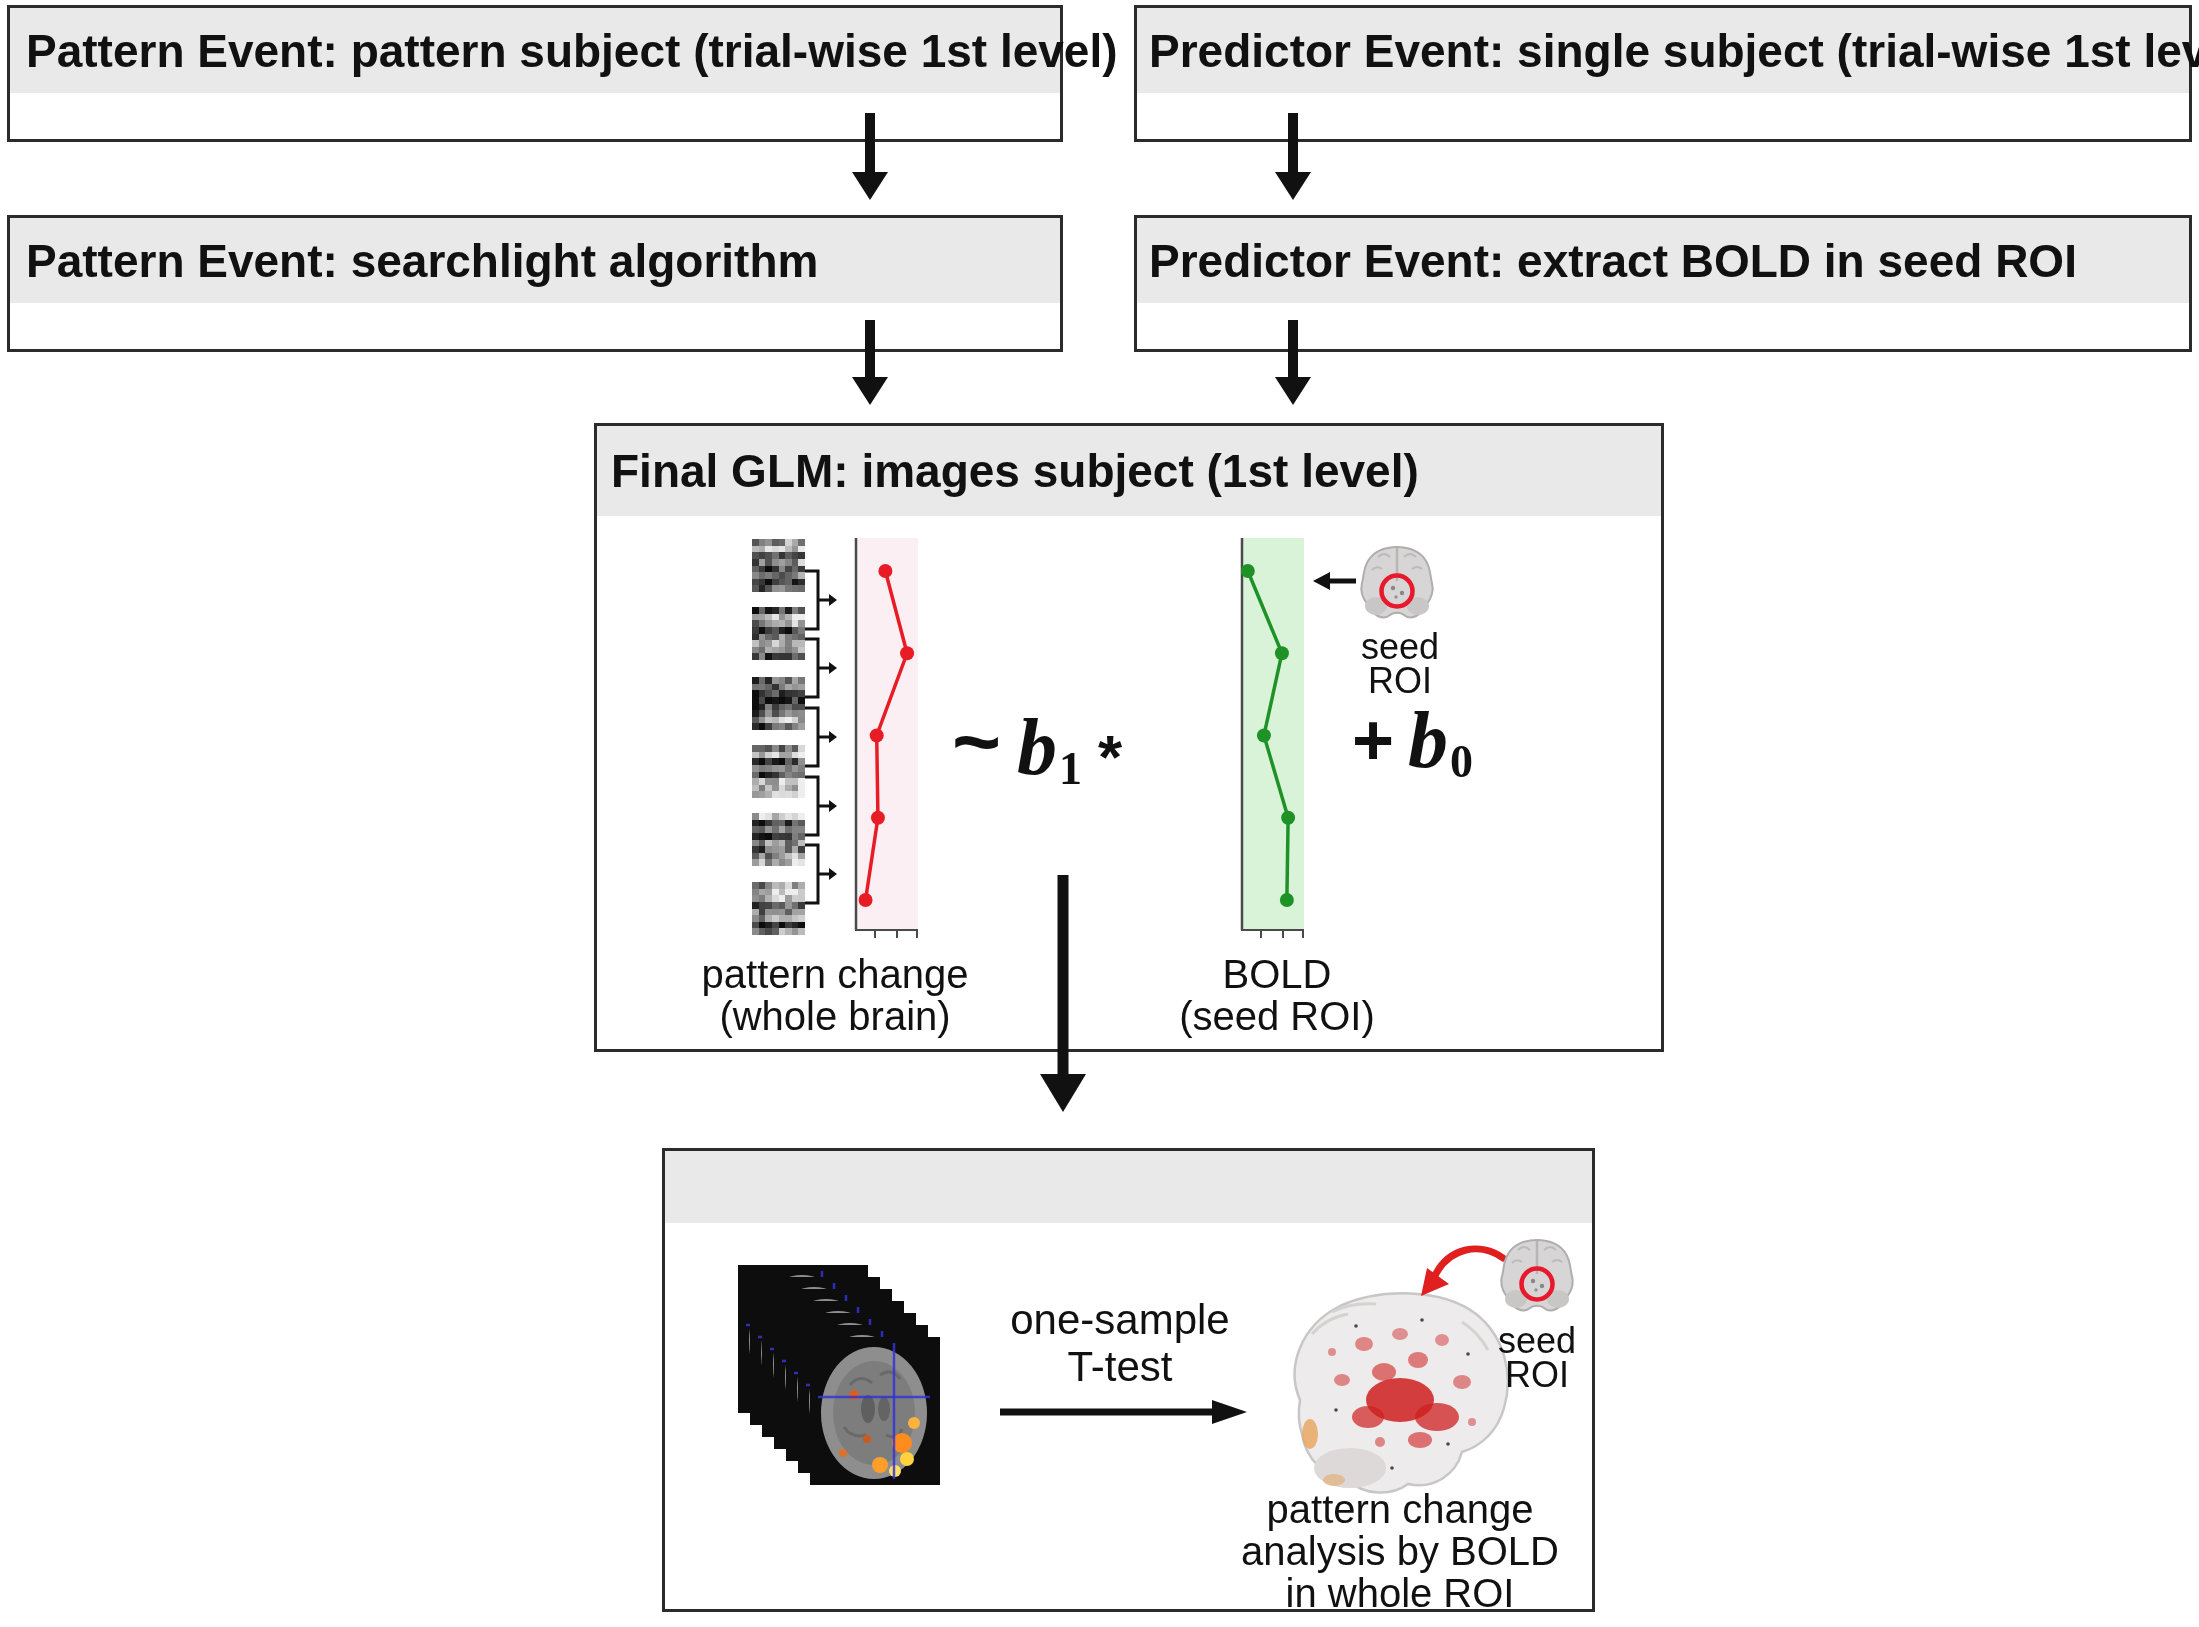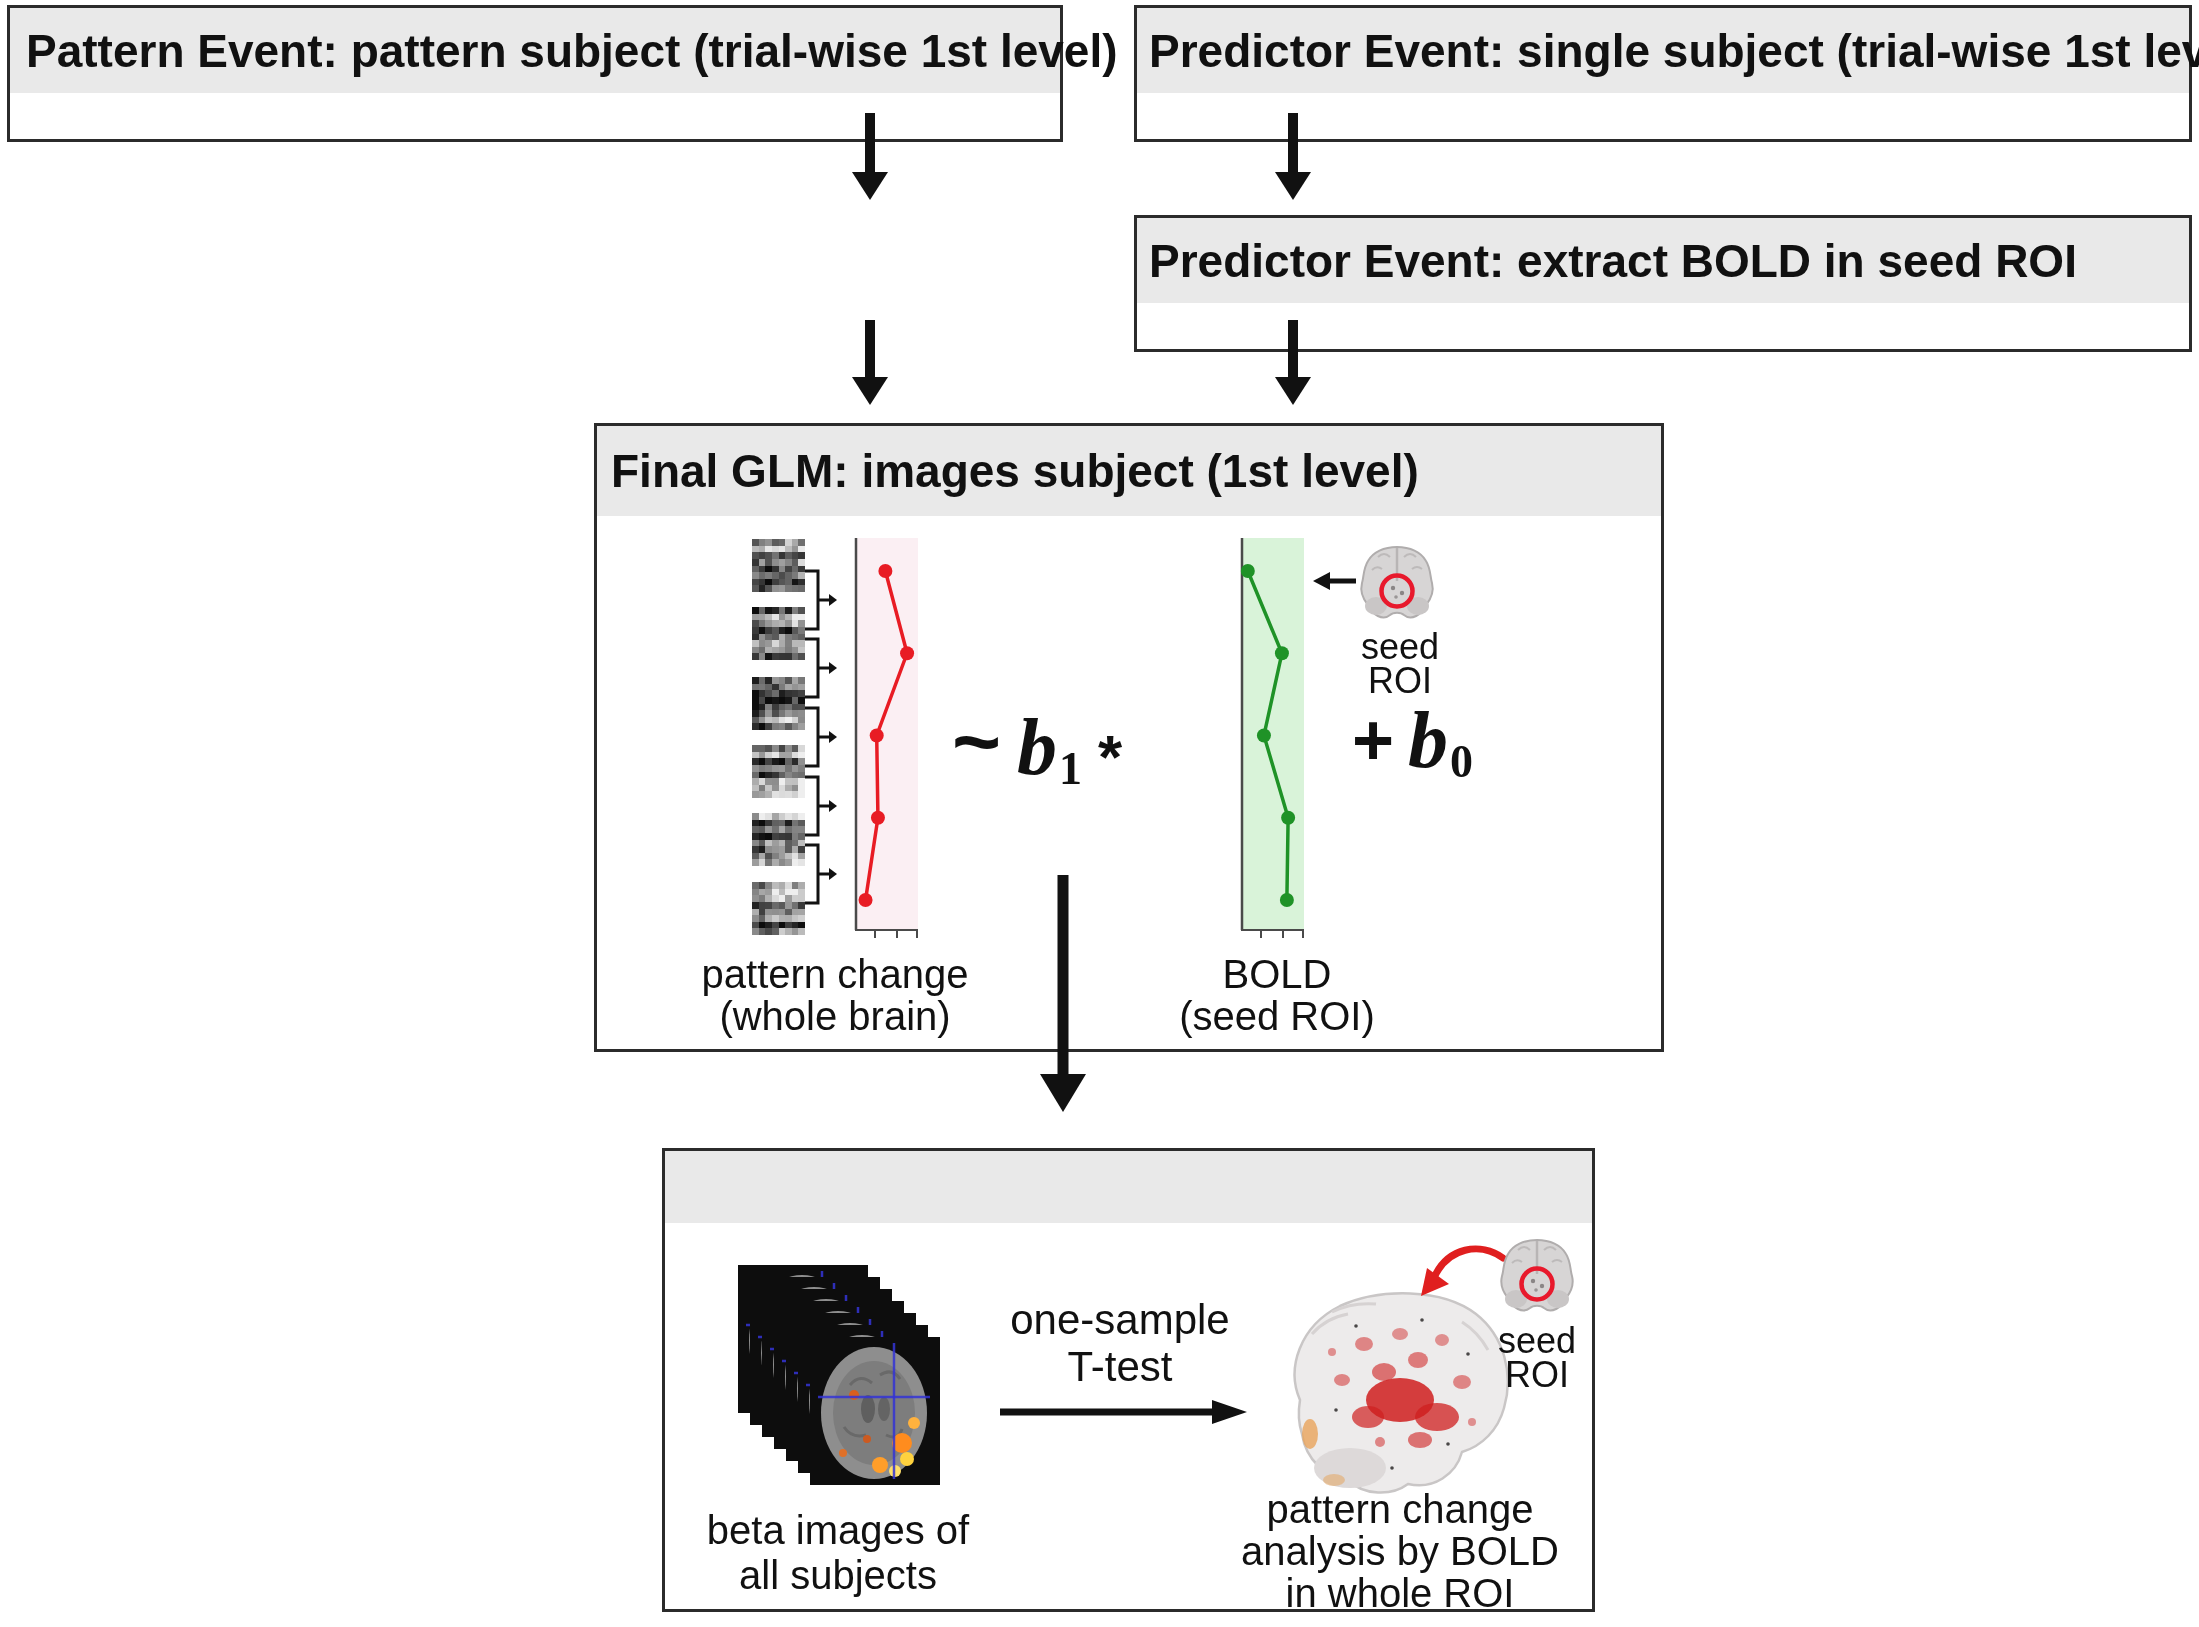--- a/index.html
+++ b/index.html
@@ -54,20 +54,24 @@
 
   <div class="box" style="left:7px; top:5px; width:1056px; height:137px;">
     <div class="box-band" style="height:85px;"></div>
     <div class="box-title" style="height:85px;">Pattern Event: pattern subject (trial-wise 1st level)</div>
   </div>
   <div class="box" style="left:1134px; top:5px; width:1058px; height:137px;">
     <div class="box-band" style="height:85px;"></div>
     <div class="box-title" style="height:85px; padding-left:12px;">Predictor Event: single subject (trial-wise 1st level)</div>
   </div>
 
+  <div class="box" style="left:7px; top:215px; width:1056px; height:137px;">
+    <div class="box-band" style="height:85px;"></div>
+    <div class="box-title" style="height:85px;">Pattern Event: searchlight algorithm</div>
+  </div>
   <div class="box" style="left:1134px; top:215px; width:1058px; height:137px;">
     <div class="box-band" style="height:85px;"></div>
     <div class="box-title" style="height:85px; padding-left:12px;">Predictor Event: extract BOLD in seed ROI</div>
   </div>
 
   <div class="box" style="left:594px; top:423px; width:1070px; height:629px;">
     <div class="box-band" style="height:90px;"></div>
     <div class="box-title" style="height:90px; padding-left:14px;">Final GLM: images subject (1st level)</div>
   </div>
 
@@ -778,23 +782,19 @@
     <circle cx="37" cy="45" r="2.2" fill="#8a8686"></circle>
     <circle cx="46" cy="50" r="2.2" fill="#8a8686"></circle>
     <circle cx="40" cy="54" r="1.8" fill="#9a9696"></circle>
     <circle cx="41" cy="48" r="15.5" fill="none" stroke="#e8192c" stroke-width="4.5"></circle>
   </svg>
   <div class="seedlabel" style="left:1487px; top:1324px; width:100px;">
     <div>seed</div>
     <div>ROI</div>
   </div>
 
-  <div class="caption" style="left:688px; top:1508px; width:300px; line-height:45px;">
-    <div>beta images of</div>
-    <div>all subjects</div>
-  </div>
   <div class="caption" style="left:1220px; top:1488px; width:360px;">
     <div>pattern change</div>
     <div>analysis by BOLD</div>
     <div>in whole ROI</div>
   </div>
 
 </div>
 
 </body></html>

